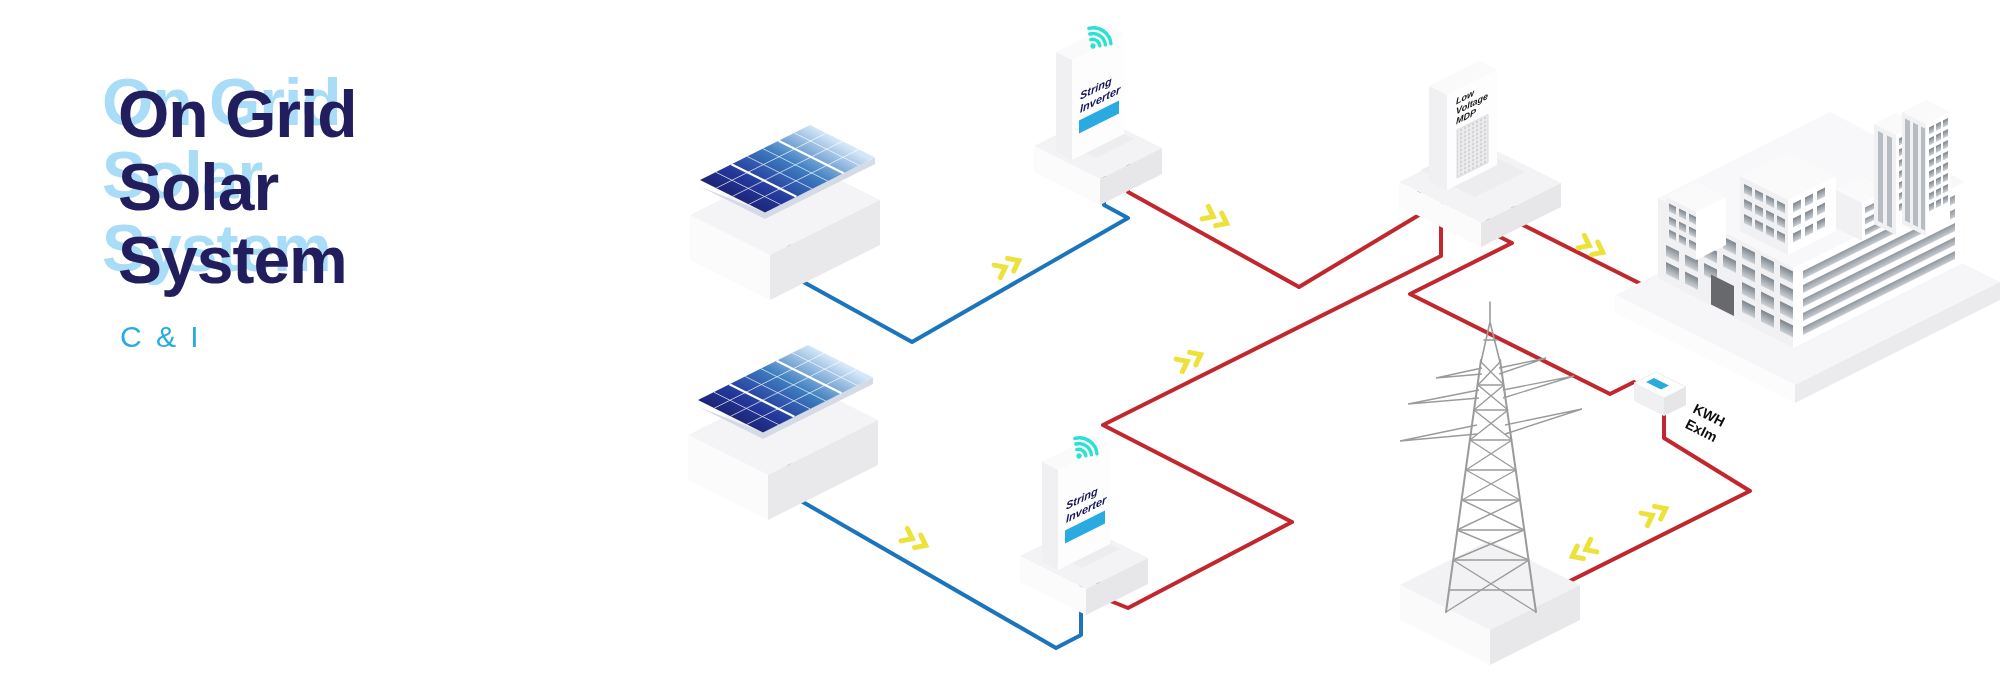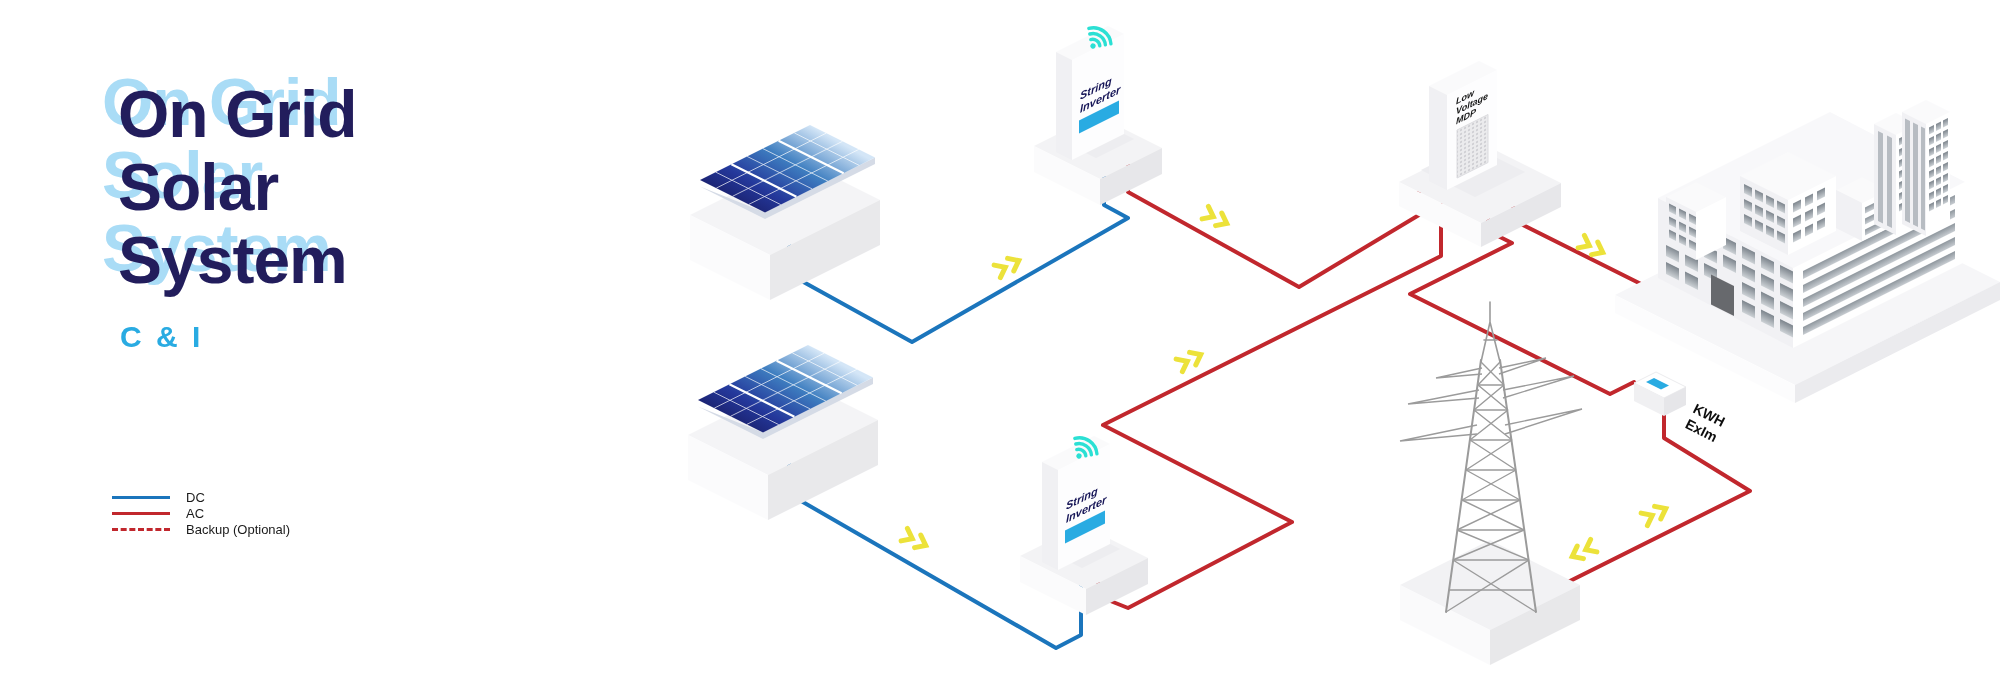--- a/index.html
+++ b/index.html
@@ -3,21 +3,21 @@
 <meta charset="utf-8">
 <style>
   html,body{margin:0;padding:0;background:#fff;}
   body{width:2001px;height:695px;overflow:hidden;font-family:"Liberation Sans",sans-serif;position:relative;}
   .stage{position:absolute;inset:0;}
   
   .hero{position:absolute;left:118px;top:78px;width:420px;}
   .hero .layer{position:absolute;left:0;top:0;font-weight:bold;font-size:66px;line-height:73px;letter-spacing:-1px;white-space:nowrap;}
   .hero .back{color:#a9dcf6;transform:translate(-16px,-12px);}
   .hero .front{color:#221d5c;}
-  .hero-sub{position:absolute;left:120px;top:320px;font-weight:bold;font-size:30px;letter-spacing:3px;color:#29abe2;}
+  .hero-sub{position:absolute;left:120px;top:320px;font-weight:normal;font-size:30px;letter-spacing:3px;color:#29abe2;}
   
   .legend{position:absolute;left:112px;top:489px;}
   .legend-row{display:flex;align-items:center;height:16px;}
   .legend-swatch{width:58px;margin-right:16px;border-top-width:3px;}
   .sw-dc{border-top-style:solid;border-top-color:#1b75bc;}
   .sw-ac{border-top-style:solid;border-top-color:#c1272d;}
   .sw-backup{border-top-style:dashed;border-top-color:#c1272d;}
   .legend-label{font-size:13px;color:#1a1a1a;}
   svg text{font-family:"Liberation Sans",sans-serif;}
 </style>
@@ -358,28 +358,14 @@
     </div>
     <div class="layer front">
       <div>On Grid</div>
       <div>Solar</div>
       <div>System</div>
     </div>
   </div>
   <div class="hero-sub">C &amp; I</div>
 
   
-  <div class="legend">
-    <div class="legend-row">
-      <div class="legend-swatch sw-dc"></div>
-      <div class="legend-label">DC</div>
-    </div>
-    <div class="legend-row">
-      <div class="legend-swatch sw-ac"></div>
-      <div class="legend-label">AC</div>
-    </div>
-    <div class="legend-row">
-      <div class="legend-swatch sw-backup"></div>
-      <div class="legend-label">Backup (Optional)</div>
-    </div>
-  </div>
 
 </div>
 
 </body></html>

